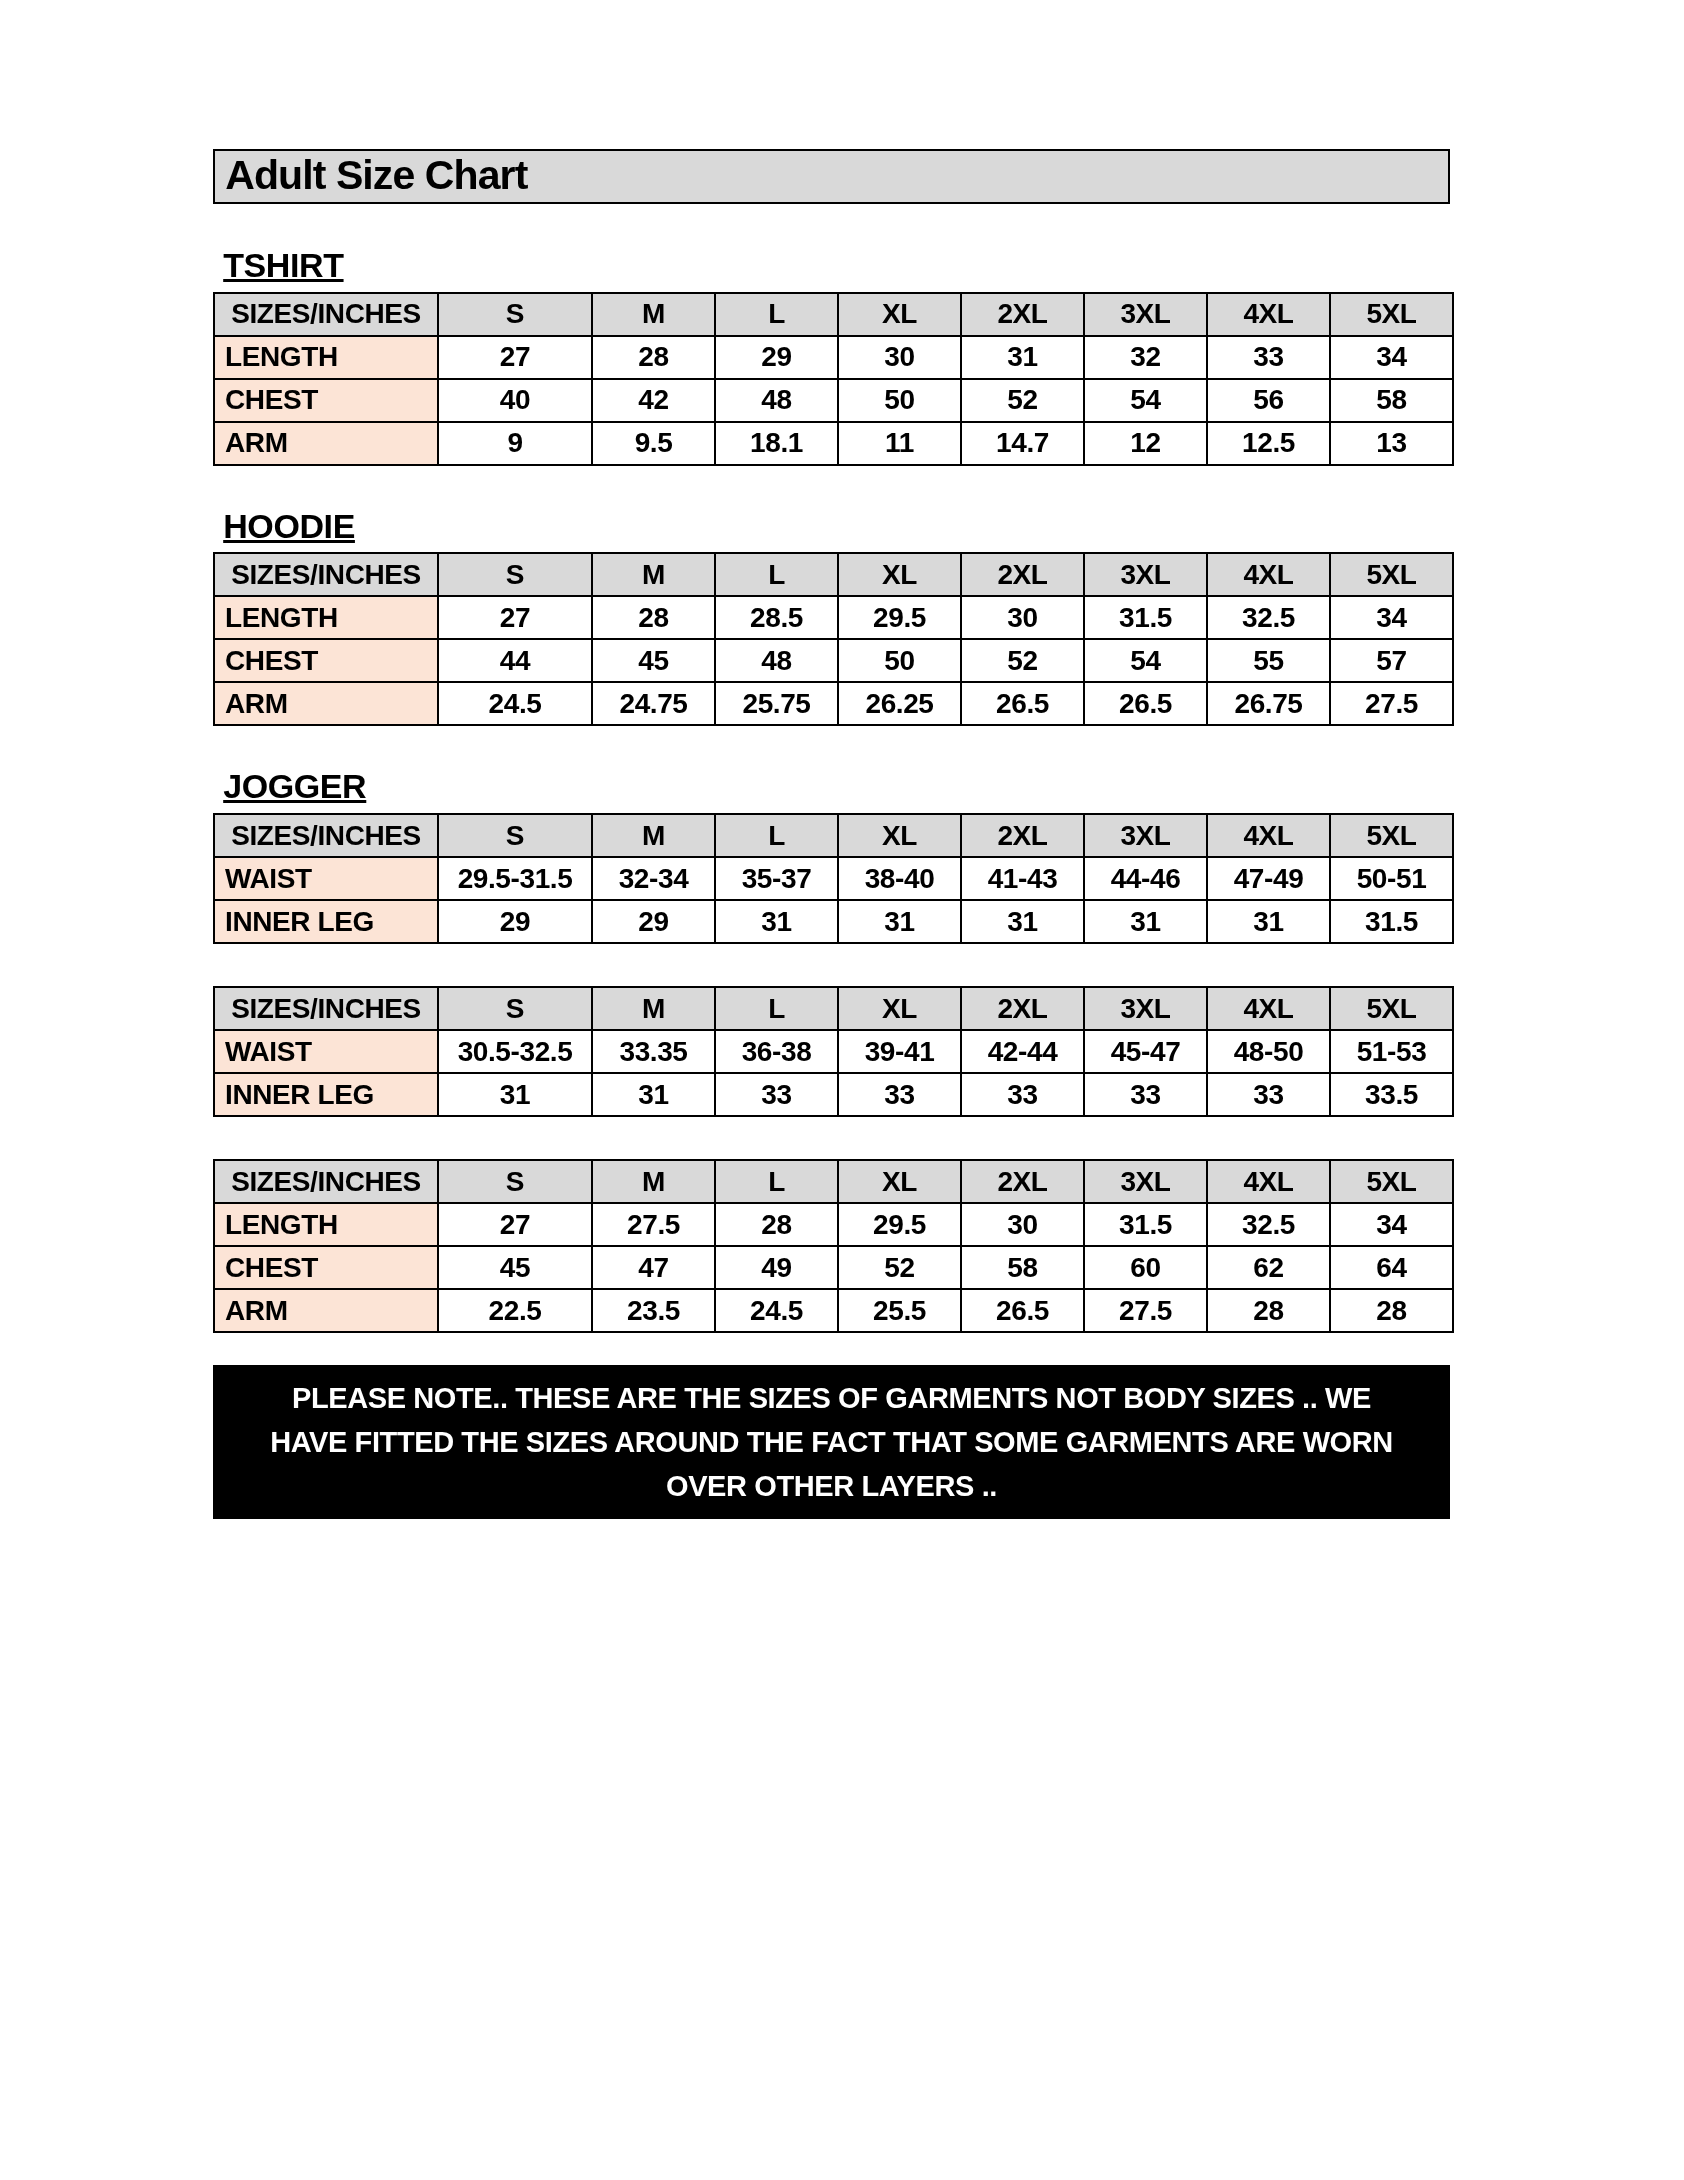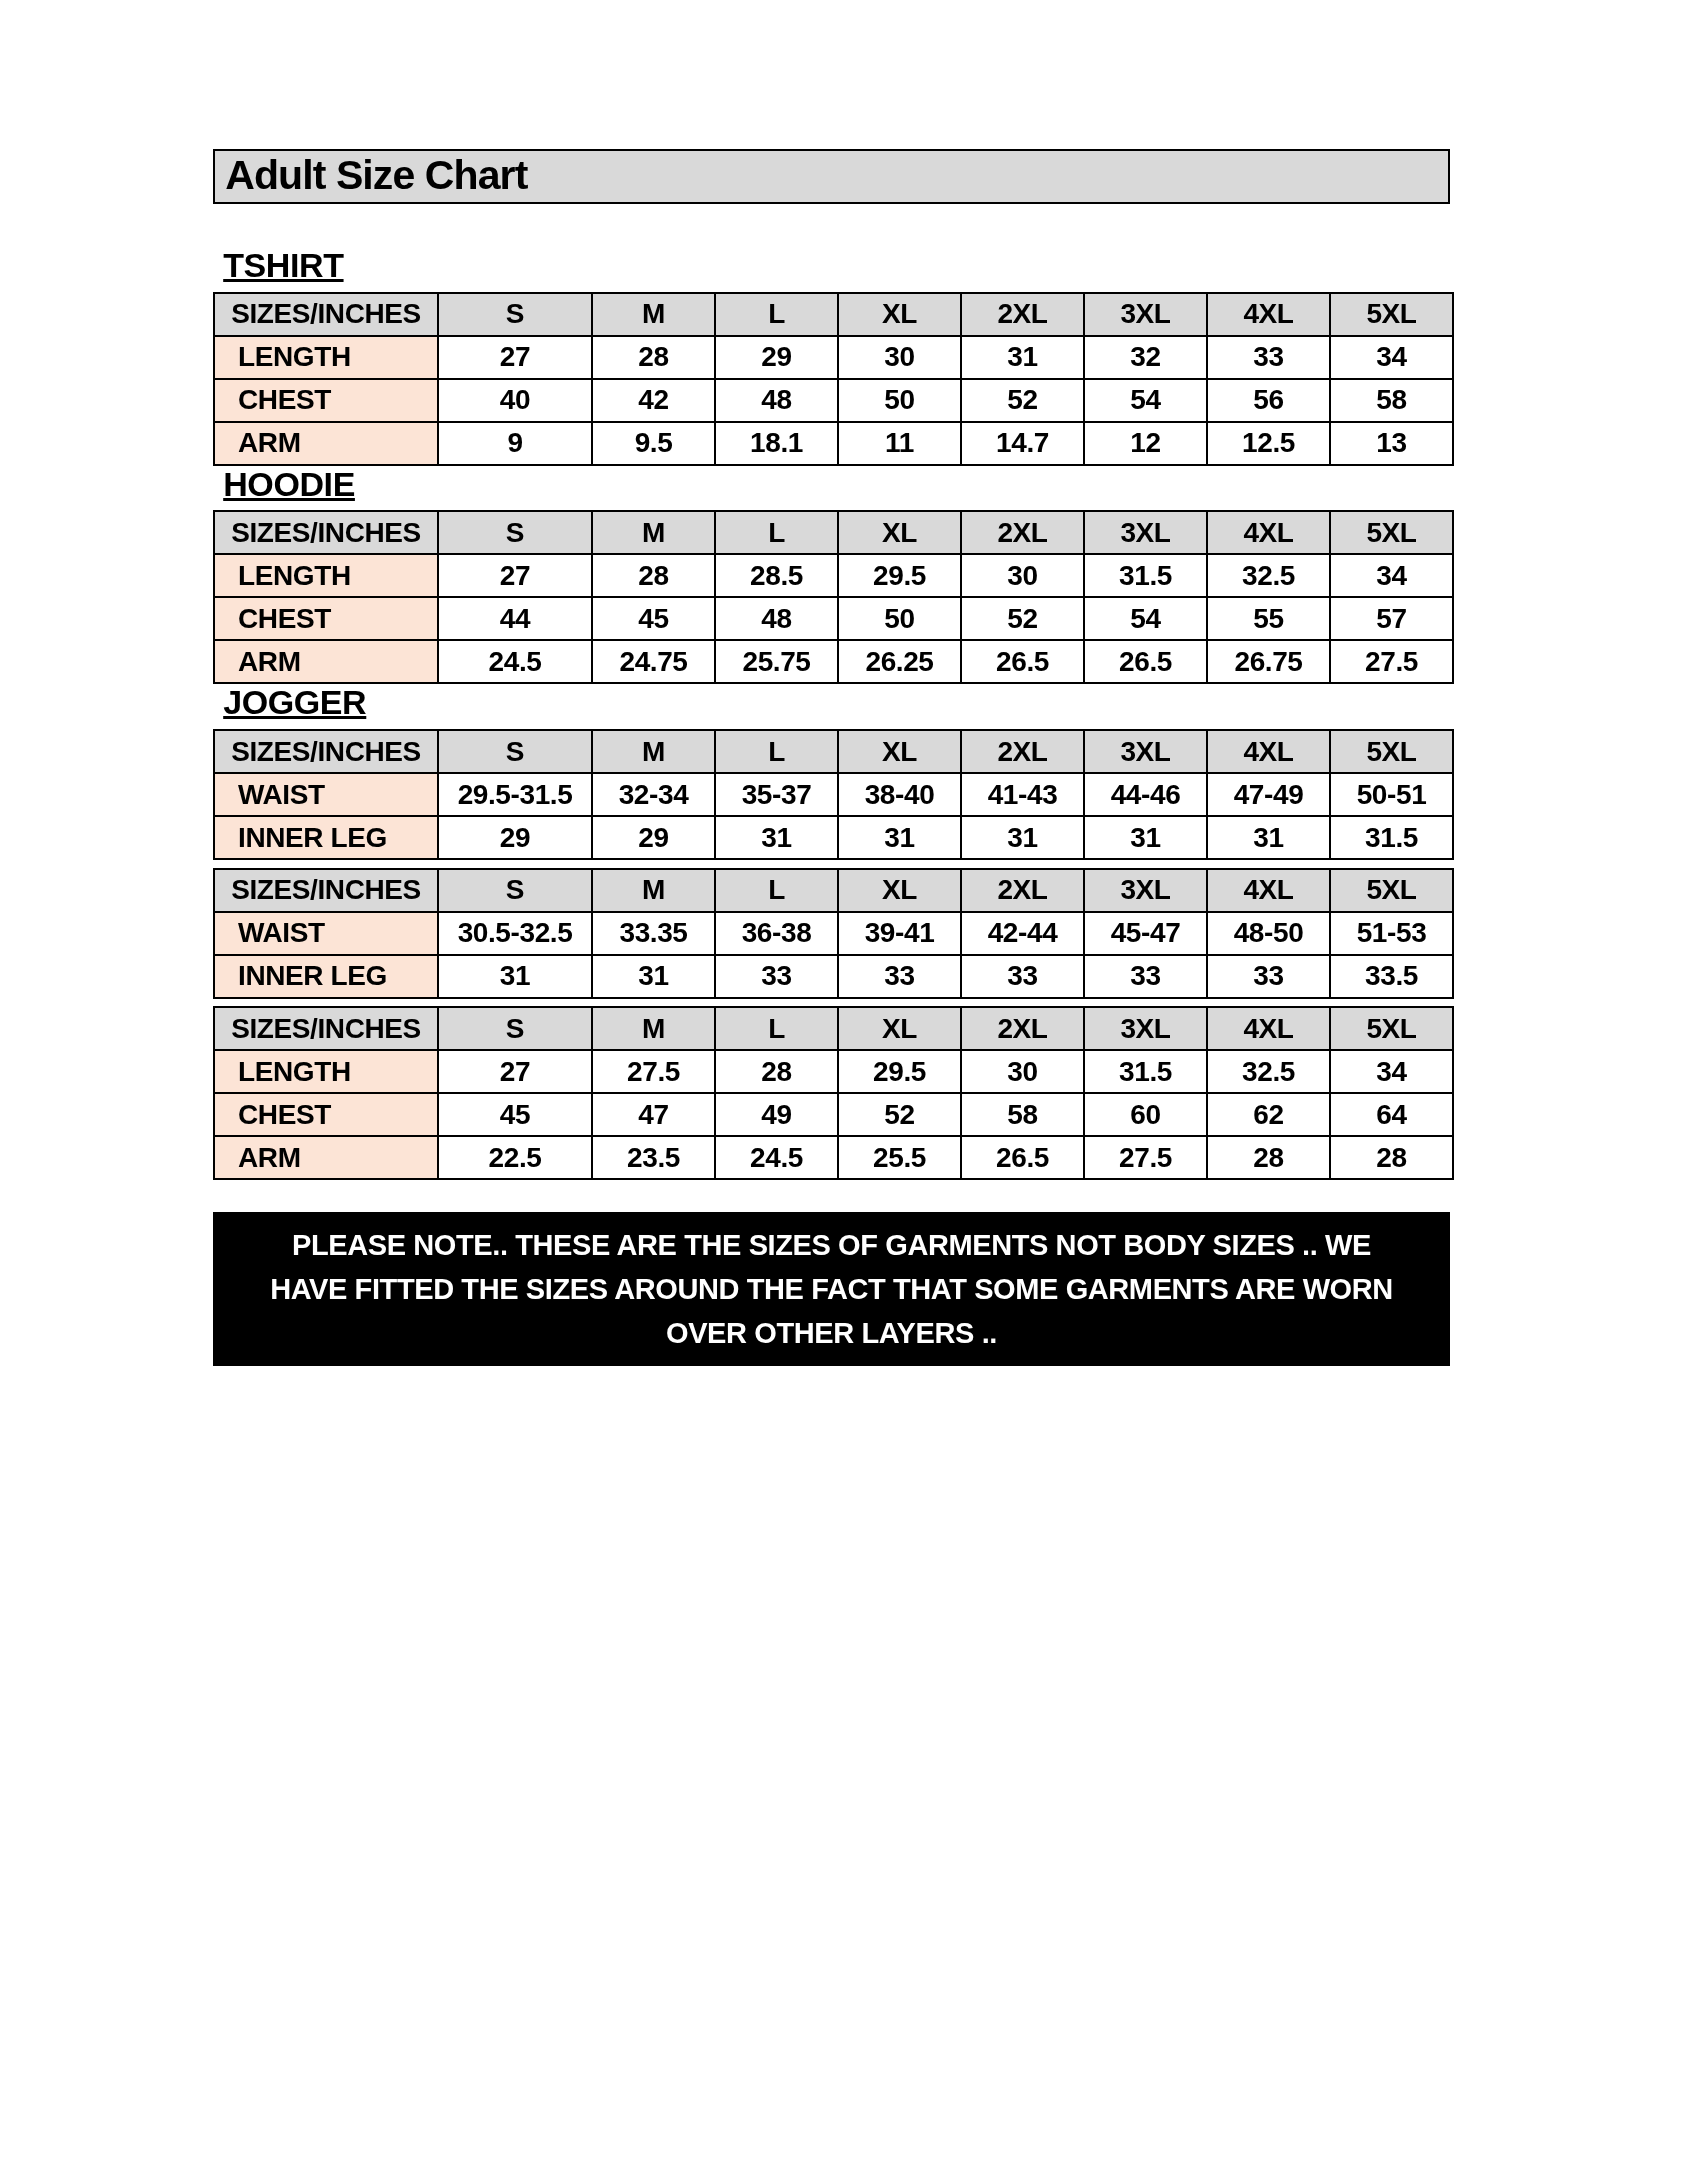--- a/index.html
+++ b/index.html
@@ -30,21 +30,21 @@
     box-sizing:border-box;
     width:1237px;
     height:55px;
     background:var(--title-bg);
     border:2.6px solid var(--border);
     font-size:41px;
     line-height:49px;
     padding-left:10.2px;
     letter-spacing:-0.9px;
   }
-  section.size-section{}
+  section.size-section{margin-top:42px;}
   section.size-section:first-of-type{margin-top:43px;}
   .section-heading{
     font-size:34px;
     line-height:37px;
     letter-spacing:-0.4px;
     padding-left:10.2px;
     text-decoration:underline;
   }
   table.size-table{
     border-collapse:collapse;
@@ -61,21 +61,21 @@
     text-align:center;
     padding:0;
     overflow:hidden;
     white-space:nowrap;
     letter-spacing:-0.4px;
   }
   table.size-table thead th{background:var(--header-bg);}
   table.size-table td.row-label{
     background:var(--label-bg);
     text-align:left;
-    padding-left:23px;
+    padding-left:10px;
   }
   col.col-label{width:224px;}
   col.col-s{width:154px;}
   col.col-size{width:123px;}
   .note-box{
     box-sizing:border-box;
     margin-top:32px;
     width:1237px;
     min-height:153px;
     background:var(--note-bg);

